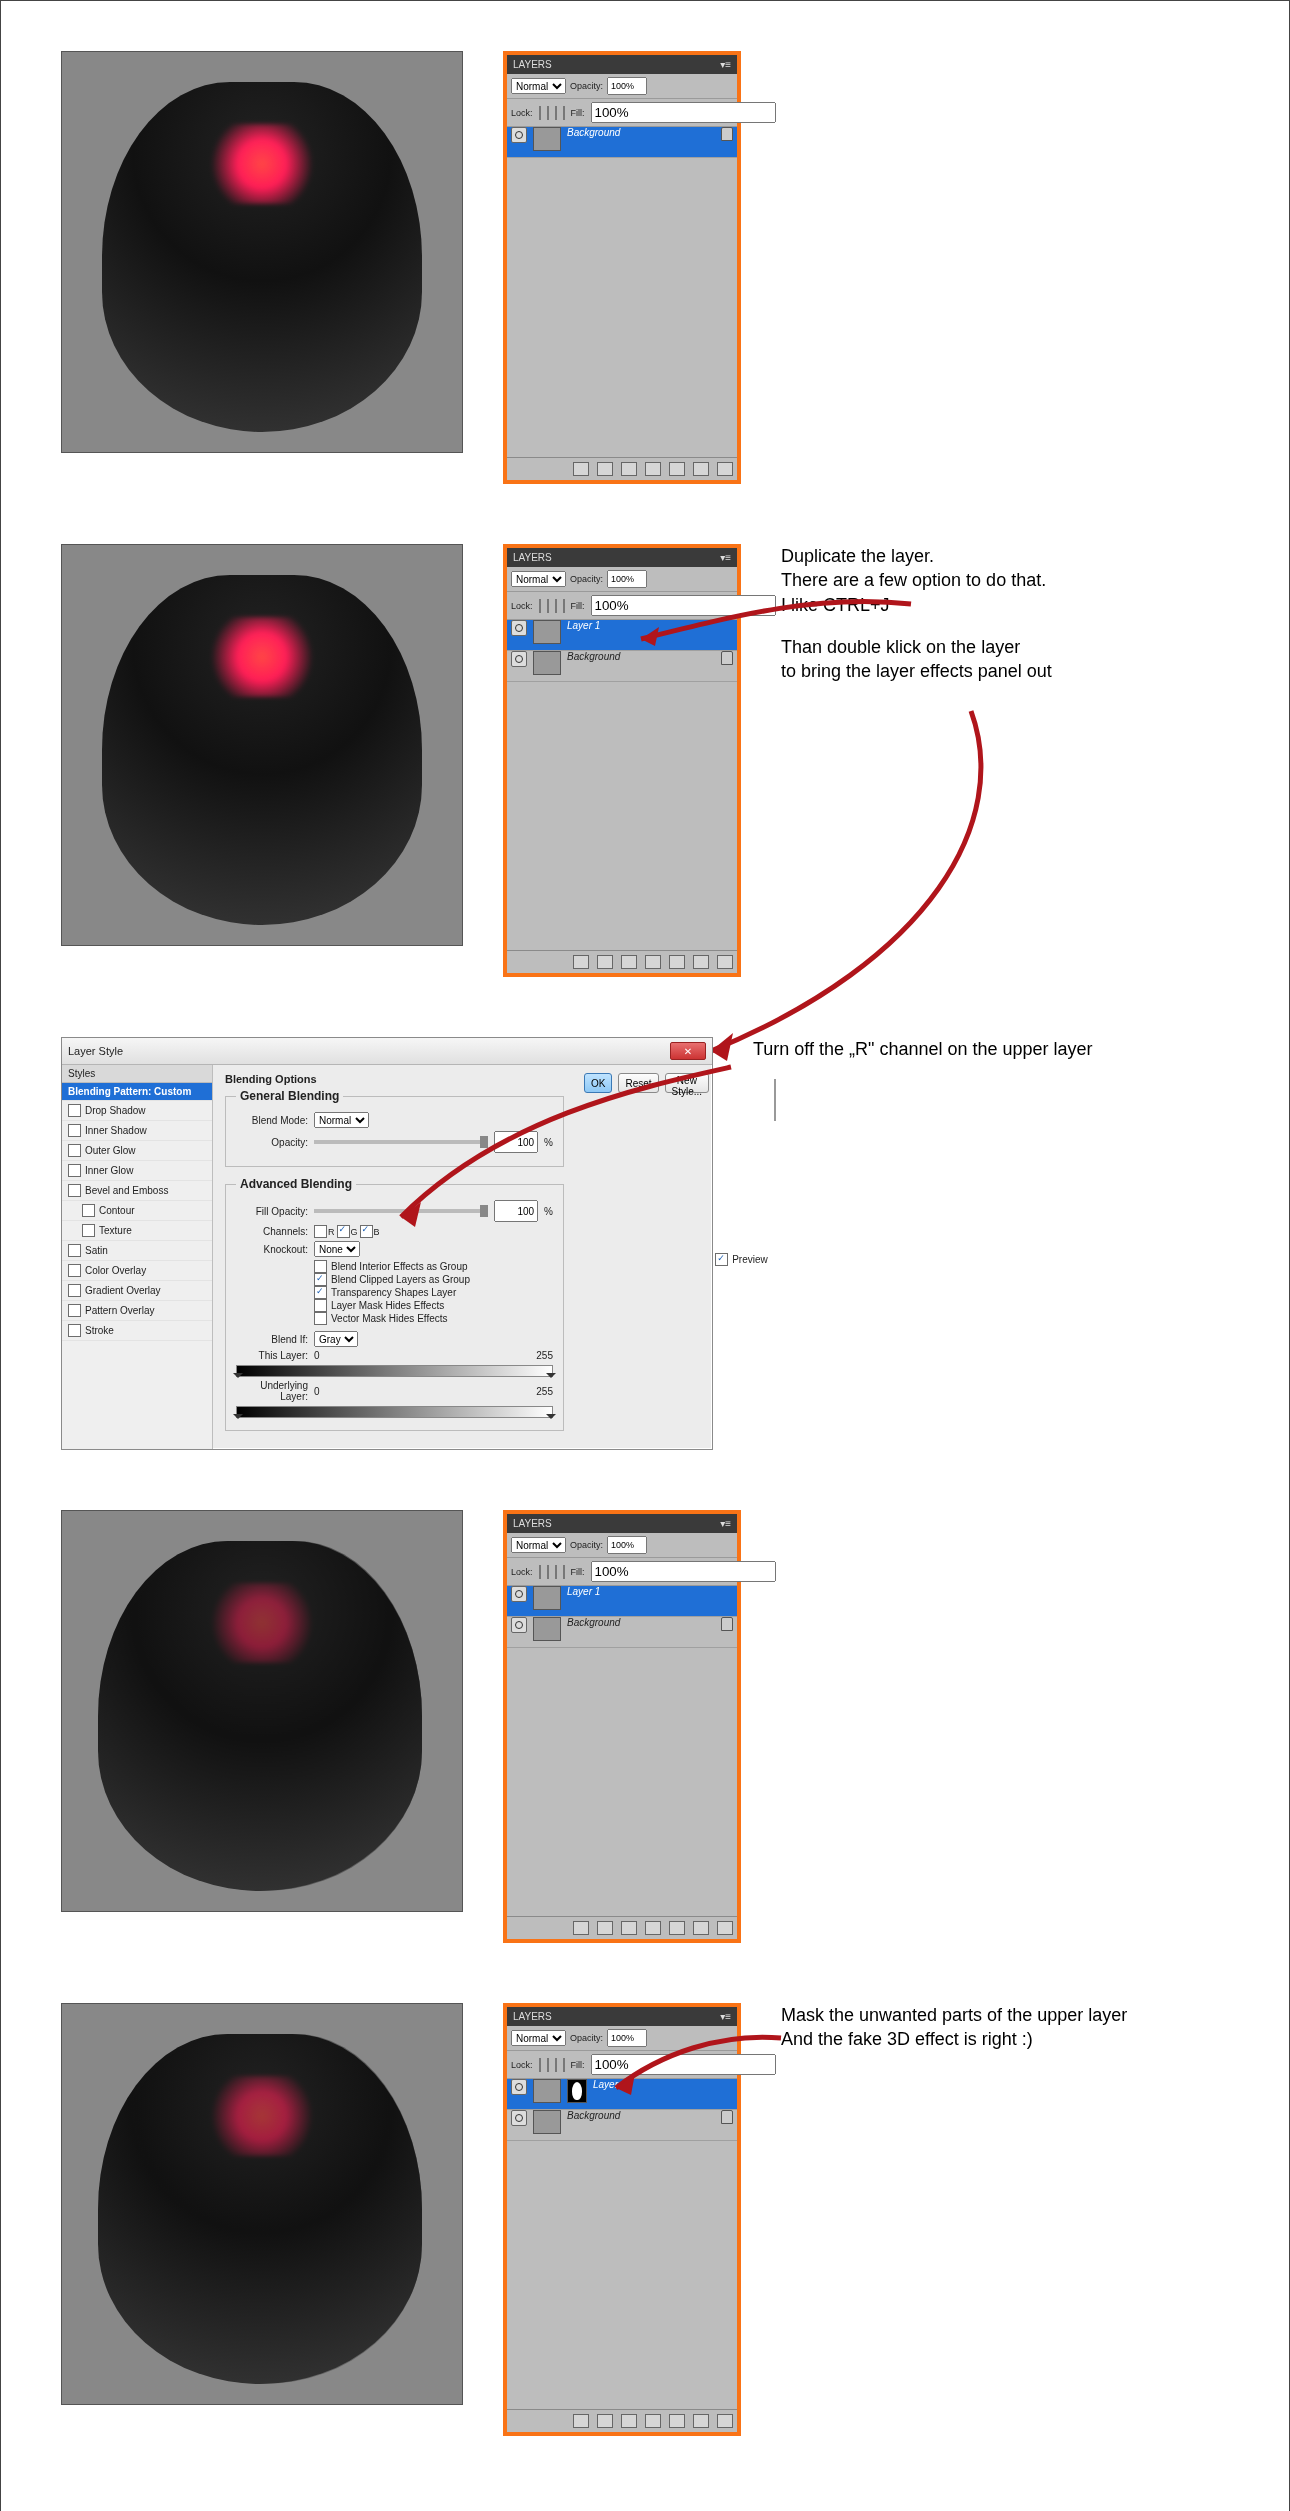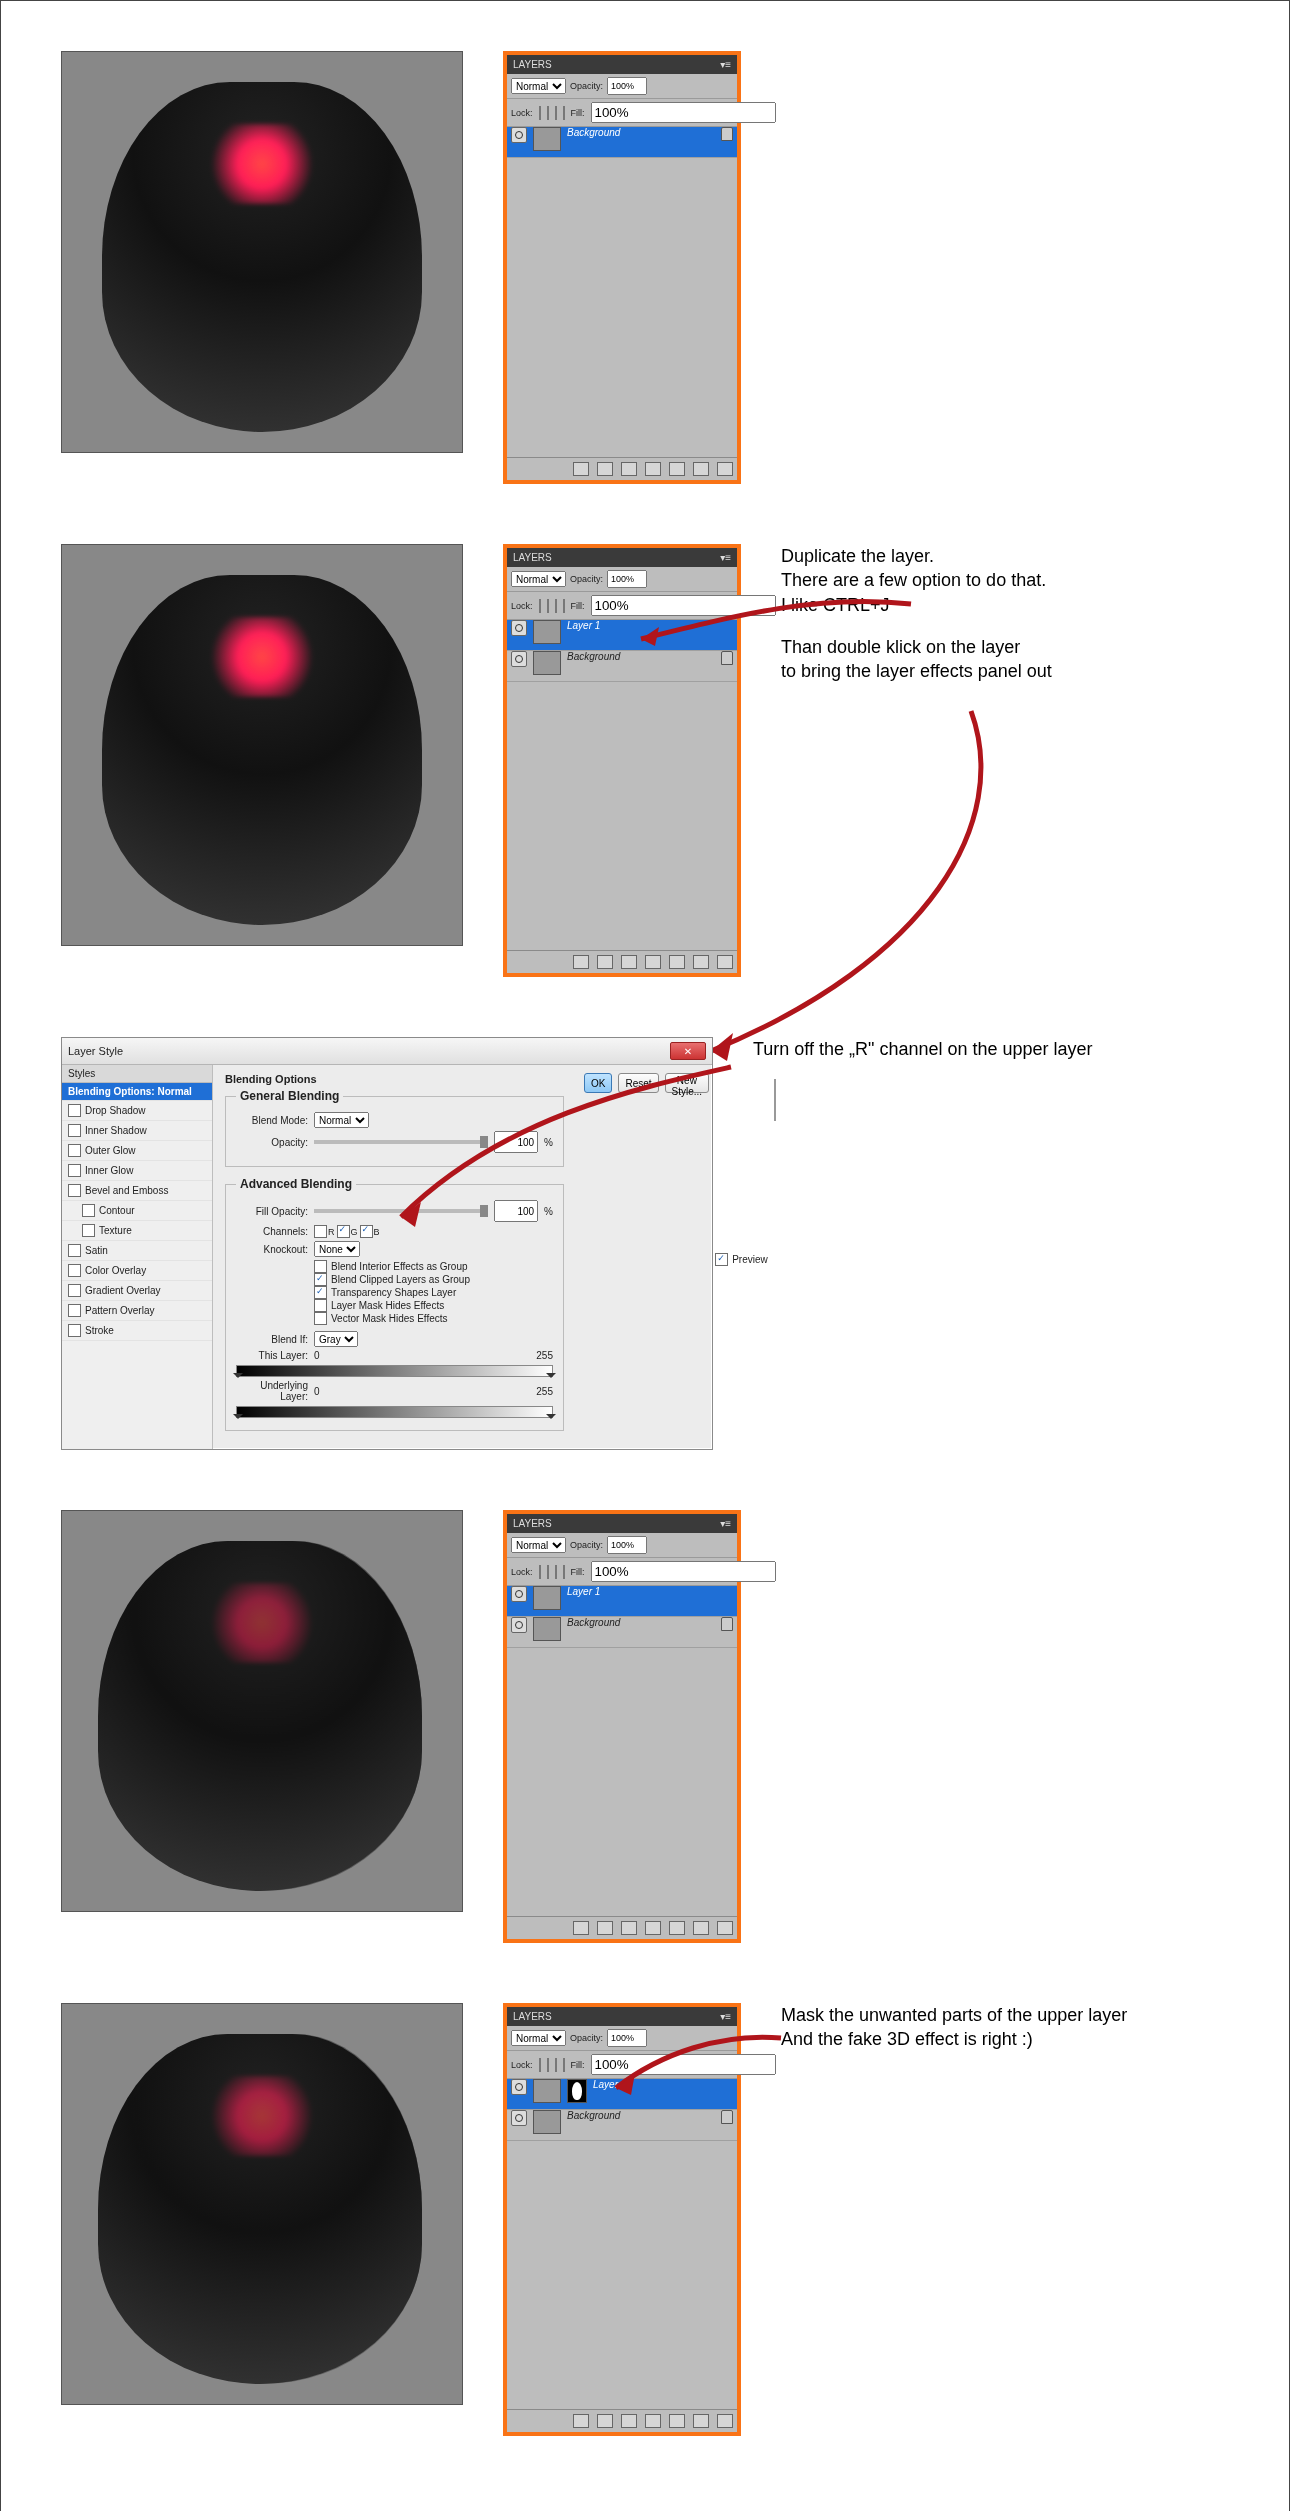--- a/index.html
+++ b/index.html
@@ -201,21 +201,21 @@
   <div class="ls-row">
     <div class="ls-dialog">
       <div class="titlebar">
         <span>Layer Style</span>
         <span class="close">✕</span>
       </div>
       <div class="ls-body">
         <div class="ls-left">
           <div class="hdr">Styles</div>
           <div class="opt sel">
-              <span>Blending Options: Normal</span>
+              <span>Blending Pattern: Custom</span>
             </div>
           <div class="opt">
               <span class="cb"></span>
               <span>Drop Shadow</span>
             </div>
           <div class="opt">
               <span class="cb"></span>
               <span>Inner Shadow</span>
             </div>
           <div class="opt">

